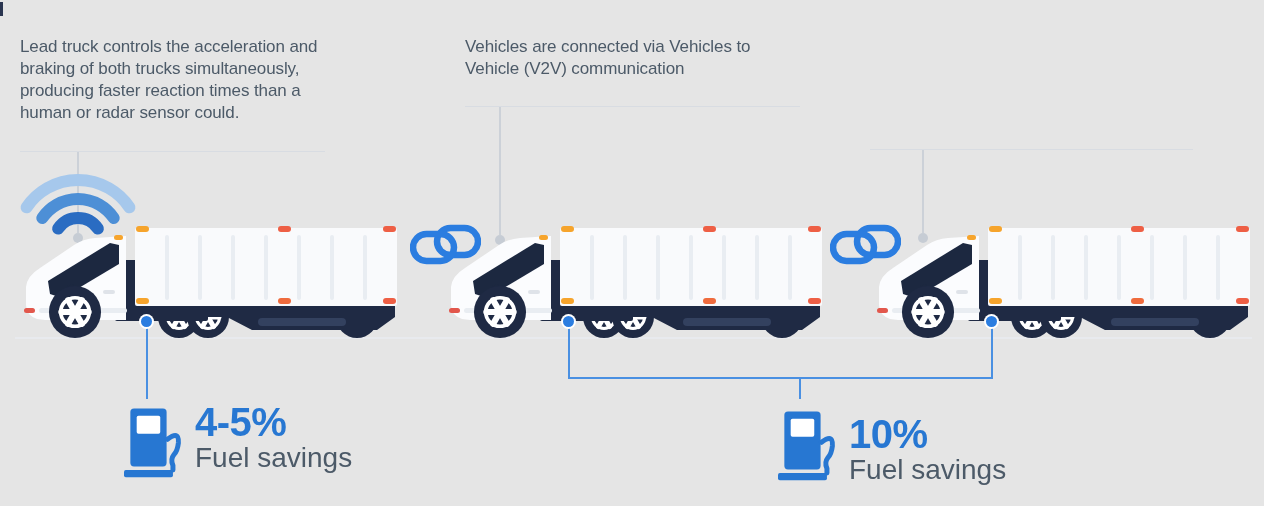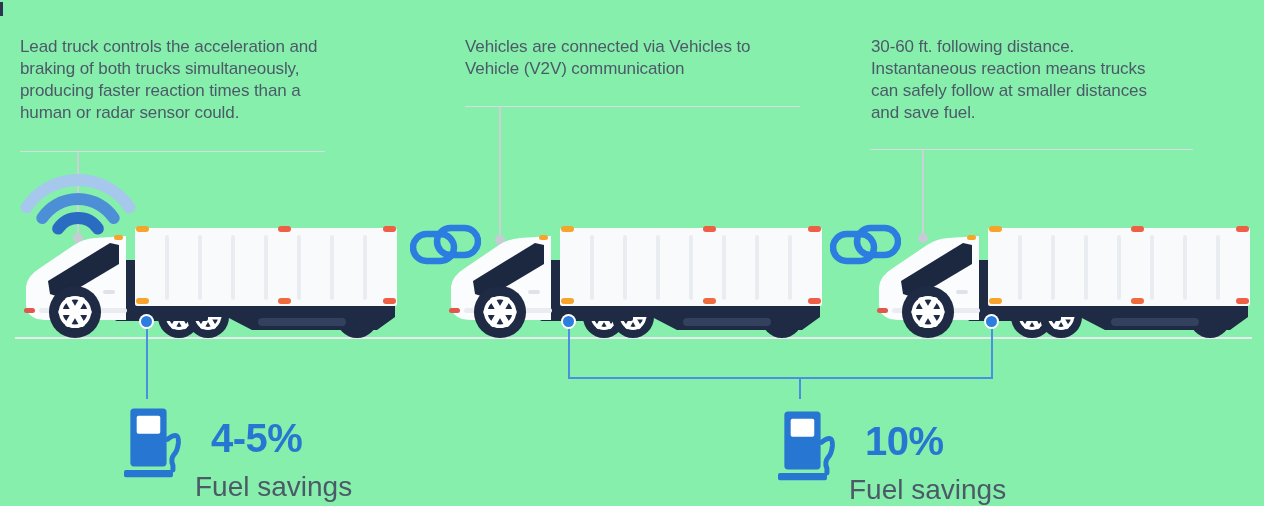--- a/index.html
+++ b/index.html
@@ -1,35 +1,35 @@
 <!DOCTYPE html>
 <html><head>
 <meta charset="utf-8">
 <style>
   html,body{margin:0;padding:0;background:#fff;}
   .stage{
-    position:relative;width:1264px;height:506px;background:#86efac;
+    position:relative;width:1264px;height:506px;background:#e5e5e5;
     font-family:"Liberation Sans",sans-serif;overflow:hidden;
   }
   .note{
     position:absolute;margin:0;color:#4c5a68;font-size:17px;line-height:22px;
     letter-spacing:-0.1px;
   }
   .rule{position:absolute;height:1px;background:#d8dce2;}
   .drop{position:absolute;width:1.5px;background:#ccd1d8;}
   .gray-dot{position:absolute;width:10px;height:10px;border-radius:50%;background:#c6ccd4;}
   .blue-line-v{position:absolute;width:2px;background:#4a90e2;}
   .blue-line-h{position:absolute;height:2px;background:#4a90e2;}
   .blue-dot{
     position:absolute;width:11px;height:11px;border-radius:50%;
     background:#2b7de0;box-shadow:0 0 0 2px #ffffff;
   }
   .abs{position:absolute;}
   .stat{position:absolute;display:flex;align-items:flex-start;gap:13px;}
-  .stat .value{color:#2777d2;font-size:40px;font-weight:700;line-height:38px;letter-spacing:-0.5px;margin:16px;}
+  .stat .value{color:#2777d2;font-size:40px;font-weight:700;line-height:38px;letter-spacing:-0.5px;margin:0;}
   .stat .label{color:#4c5a68;font-size:28px;line-height:28px;margin:3px 0 0 0;}
   .corner-mark{position:absolute;left:0;top:2px;width:3px;height:14px;background:#2a3550;}
   .ground{position:absolute;left:15px;top:337px;width:1237px;height:2px;background:#e8eaee;}
 </style>
 </head>
 <body>
 
 <svg width="0" height="0" style="position:absolute">
   <defs>
     <g id="wheel">
@@ -89,21 +89,20 @@
   </defs>
 </svg>
 
 <div class="stage">
 
   <div class="corner-mark"></div>
   <div class="ground"></div>
 
   <p class="note" style="left:20px;top:36px;width:328px;">Lead truck controls the acceleration and braking of both trucks simultaneously, producing faster reaction times than a human or radar sensor could.</p>
   <p class="note" style="left:465px;top:36px;width:340px;">Vehicles are connected via Vehicles to Vehicle (V2V) communication</p>
-  <p class="note" style="left:871px;top:36px;width:298px;">30-60 ft. following distance. Instantaneous reaction means trucks can safely follow at smaller distances and save fuel.</p>
 
   <div class="rule" style="left:20px;top:151px;width:305px;"></div>
   <div class="drop" style="left:77px;top:152px;height:81px;"></div>
   <div class="gray-dot" style="left:73px;top:233px;"></div>
 
   <div class="rule" style="left:465px;top:106px;width:335px;"></div>
   <div class="drop" style="left:499px;top:107px;height:128px;"></div>
   <div class="gray-dot" style="left:495px;top:235px;"></div>
 
   <div class="rule" style="left:870px;top:149px;width:323px;"></div>
@@ -147,21 +146,21 @@
   <div class="stat" style="left:124px;top:403px;">
     <svg width="58" height="78" viewBox="0 0 64 78">
         <use href="#pump"></use>
       </svg>
     <div>
       <p class="value">4-5%</p>
       <p class="label">Fuel savings</p>
     </div>
   </div>
 
-  <div class="stat" style="left:778px;top:406px;">
+  <div class="stat" style="left:778px;top:406px;align-items:flex-end;">
     <svg width="58" height="78" viewBox="0 0 64 78">
         <use href="#pump"></use>
       </svg>
     <div>
       <p class="value">10%</p>
       <p class="label">Fuel savings</p>
     </div>
   </div>
 
 </div>

